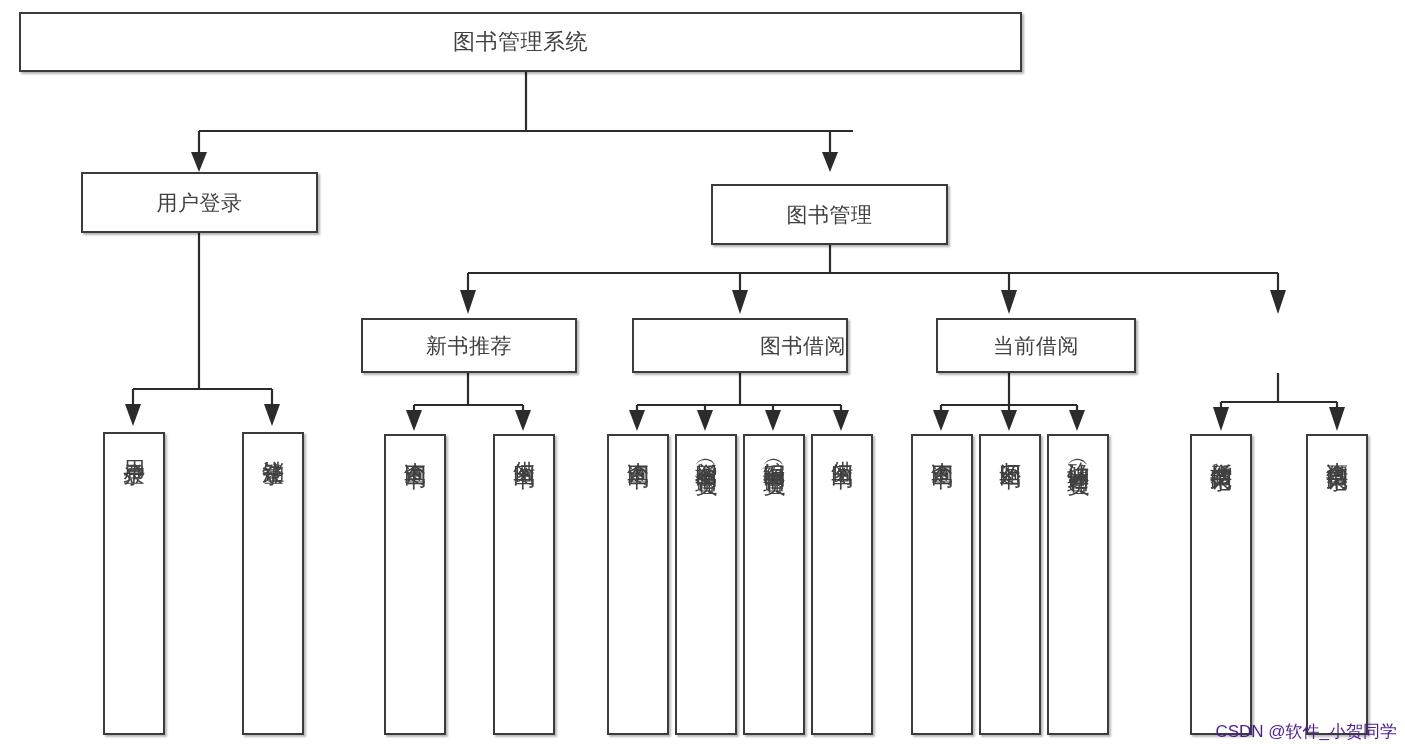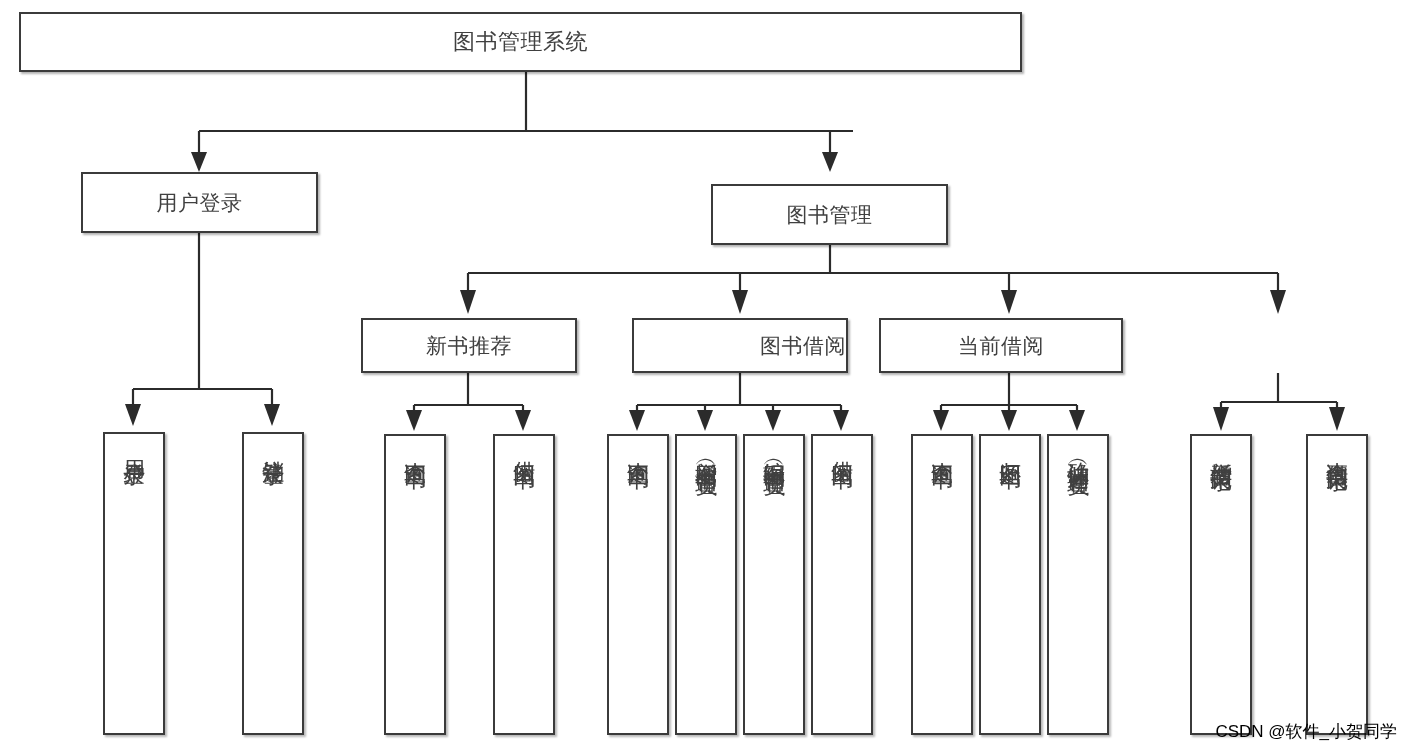--- a/index.html
+++ b/index.html
@@ -74,21 +74,21 @@
     fill: none;
   }
   .svg-layer polygon { fill: #2b2b2b; }
 
   
   .watermark {
     position: absolute;
     right: 8px;
     bottom: 4px;
     font-size: 17px;
-    color: #000000;
+    color: #4c1d95;
     white-space: nowrap;
     user-select: none;
     font-family: "Liberation Sans", "DejaVu Sans", sans-serif;
   }
 </style>
 </head>
 <body>
 
 <div id="canvas">
 
@@ -182,21 +182,21 @@
   </div>
 
   <div class="node level2" style="left:361px; top:318px; width:216px; height:55px;">
     <span class="label">新书推荐</span>
   </div>
 
   <div class="node level2" style="left:632px; top:318px; width:216px; height:55px;justify-content:flex-end;">
     <span class="label">图书借阅</span>
   </div>
 
-  <div class="node level2" style="left:879px; top:318px; width:244px; height:55px;">
+  <div class="node level2" style="left:936px; top:318px; width:200px; height:55px;">
     <span class="label">当前借阅</span>
   </div>
 
 
   <div class="node leaf" style="left:103px; top:432px; width:62px; height:303px;">
     <span class="label">用户登录</span>
   </div>
 
   <div class="node leaf" style="left:242px; top:432px; width:62px; height:303px;">
     <span class="label">注销登录</span>

